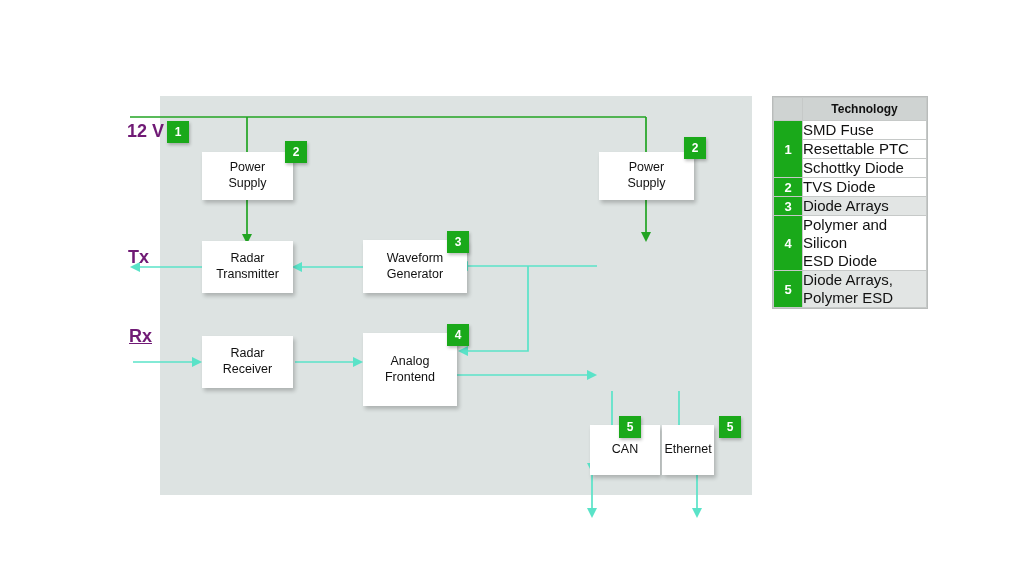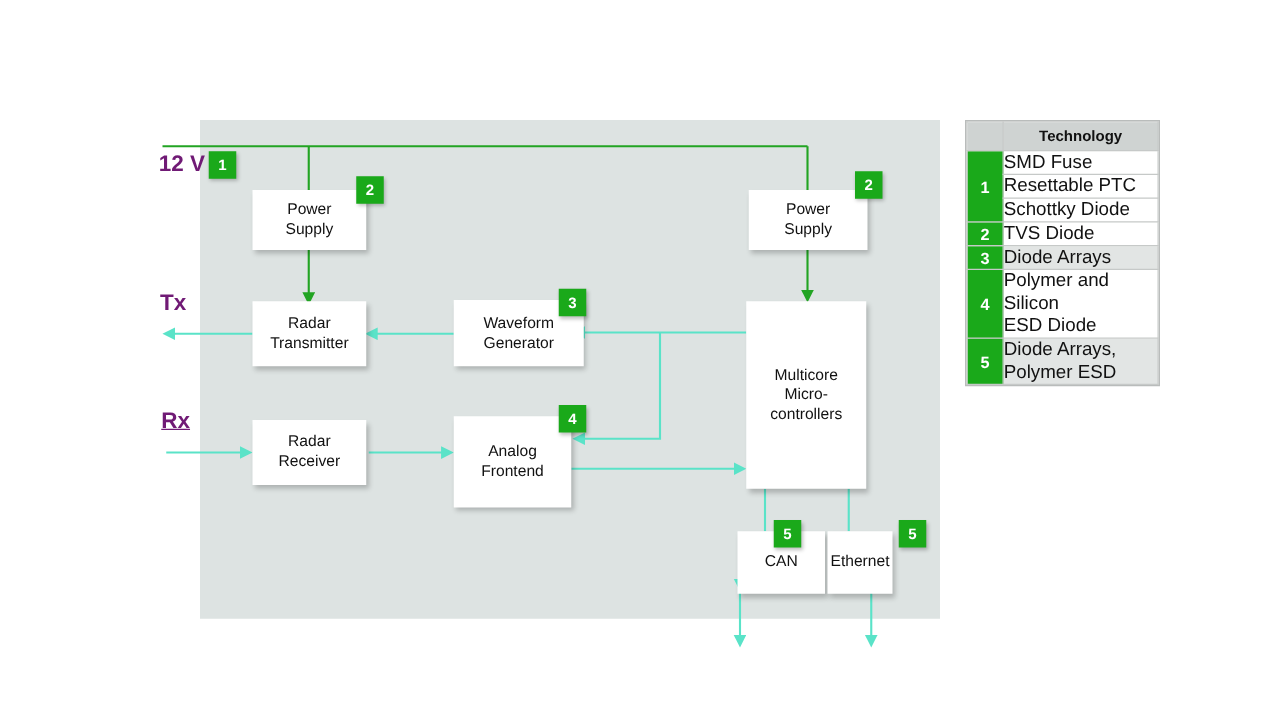--- a/index.html
+++ b/index.html
@@ -98,21 +98,21 @@
 
       <path d="M679,391 L679,425"></path>
 
       <path d="M592,470 L592,515" marker-start="url(#ca)" marker-end="url(#ca)"></path>
 
       <path d="M697,470 L697,515" marker-start="url(#ca)" marker-end="url(#ca)"></path>
     </g>
   </svg>
 
   <div class="port" style="left:127px;top:121px;">12 V</div>
-  <div class="port" style="left:128px;top:232px;">Tx</div>
+  <div class="port" style="left:128px;top:247px;">Tx</div>
   <div class="port" style="left:129px;top:326px;text-decoration:underline;">Rx</div>
 
   <div class="blk" style="left:202px;top:152px;width:91px;height:48px;">
     <span>
       <span>Power</span>
       <span>Supply</span>
     </span>
   </div>
 
   <div class="blk" style="left:599px;top:152px;width:95px;height:48px;">
@@ -143,27 +143,20 @@
     </span>
   </div>
 
   <div class="blk" style="left:363px;top:333px;width:94px;height:73px;">
     <span>
       <span>Analog</span>
       <span>Frontend</span>
     </span>
   </div>
 
-  <div class="blk" style="left:597px;top:241px;width:96px;height:150px;">
-    <span>
-      <span>Multicore</span>
-      <span>Micro-</span>
-      <span>controllers</span>
-    </span>
-  </div>
 
   <div class="blk" style="left:558px;top:425px;width:70px;height:50px;margin-left:32px;">
     <span>CAN</span>
   </div>
 
   <div class="blk" style="left:662px;top:425px;width:52px;height:50px;">
     <span>Ethernet</span>
   </div>
 
   <div class="badge" style="left:167px;top:121px;">1</div>

